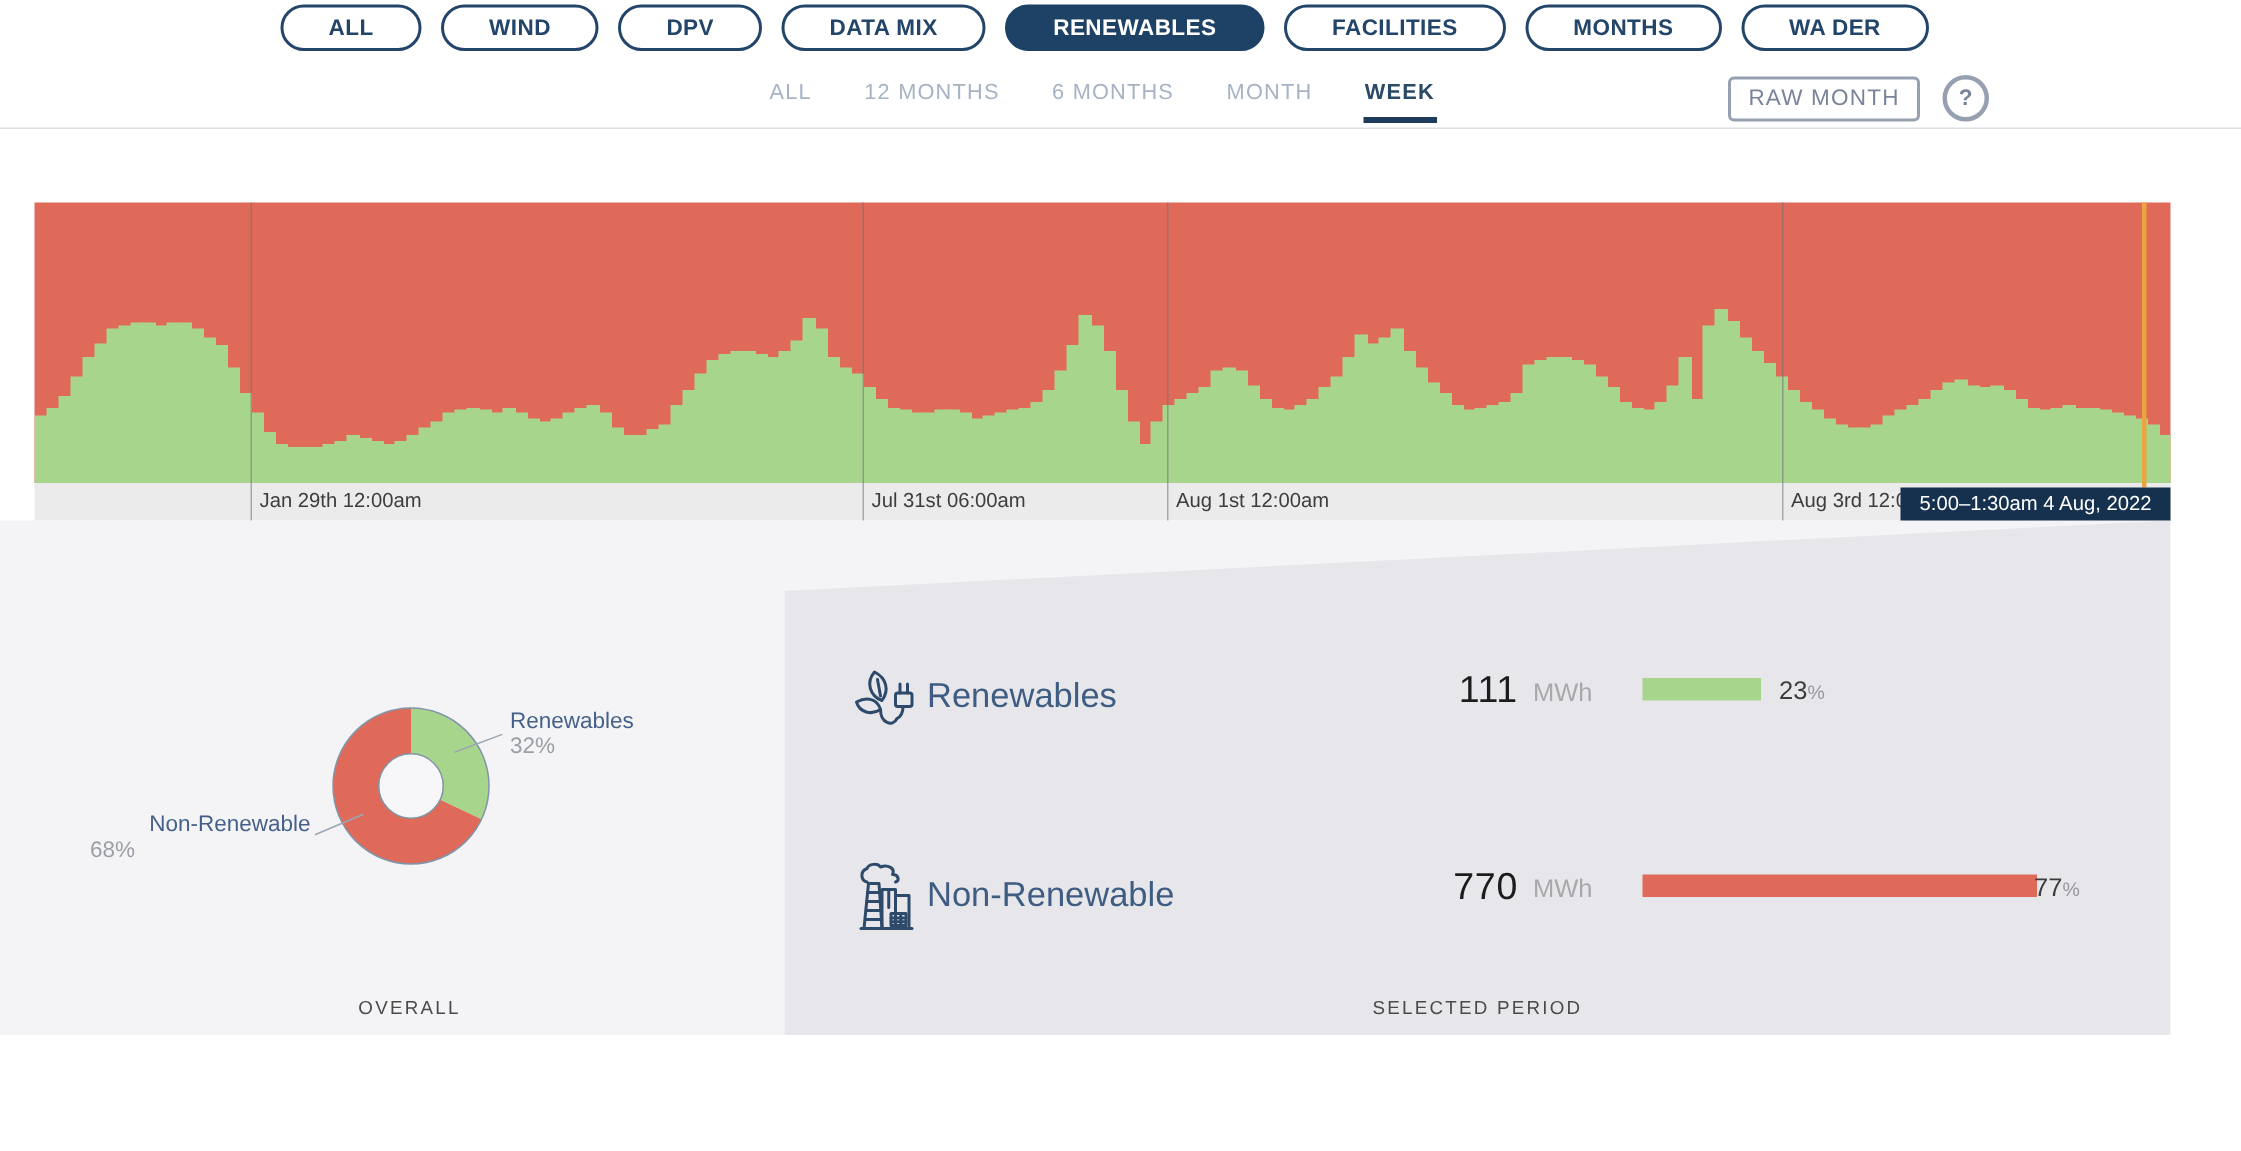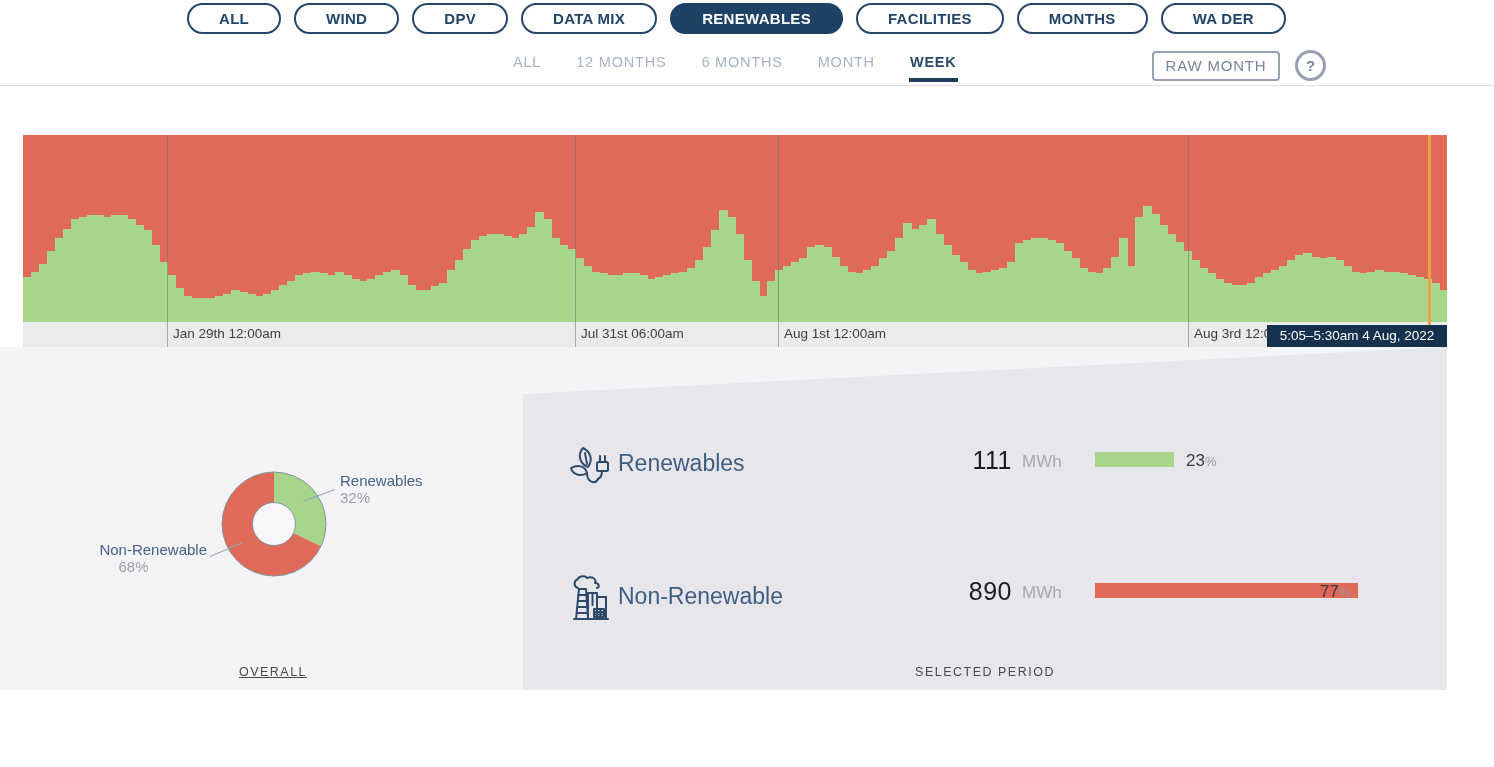--- a/index.html
+++ b/index.html
@@ -273,43 +273,43 @@
       <div class="bar" style="left: 1408px; width: 8.6px; height: 39.27px; background: rgb(167, 213, 140);"></div>
       <div class="bar" style="left: 1416px; width: 8.6px; height: 31.79px; background: rgb(167, 213, 140);"></div>
     </div>
   <div class="axis-band">
       <div class="axis-label" style="left: 150px;">Jan 29th 12:00am</div>
       <div class="axis-label" style="left: 558px;">Jul 31st 06:00am</div>
       <div class="axis-label" style="left: 761px;">Aug 1st 12:00am</div>
       <div class="axis-label" style="left: 1171px;">Aug 3rd 12:00am</div>
     </div>
   <div class="marker" style="left: 1405px; background: rgb(234, 164, 64);"></div>
-  <div class="tooltip">5:05–5:30am 4 Aug, 2022</div>
+  <div class="tooltip">5:00–1:30am 4 Aug, 2022</div>
 <div class="gridline" style="left: 144px;"></div>
     <div class="gridline" style="left: 552px;"></div>
     <div class="gridline" style="left: 755px;"></div>
     <div class="gridline" style="left: 1165px;"></div>
   </div>
 
 <div class="lower">
   <div class="funnel-panel"></div>
 
   <svg class="abs" style="left:220px;top:123px;" width="108" height="108" viewBox="0 0 108 108" id="donut-svg">
       <path d="M54,54 L54,2 A52,52 0 0 1 101.051006728233,76.14052316138378 Z" fill="#a7d58c"></path>
       <path d="M54,54 L101.051006728233,76.14052316138378 A52,52 0 1 1 54.000000000000036,2 Z" fill="#e06a5a"></path>
       <circle cx="54" cy="54" r="21.5" fill="#f7f7f9" stroke="#8195a8" stroke-width="1"></circle>
       <circle cx="54" cy="54" r="52" fill="none" stroke="#8195a8" stroke-width="1"></circle>
     </svg>
   <div class="leader" style="left:303px;top:154px;width:34px;transform:rotate(-20.5deg);"></div>
   <div class="leader" style="left:210px;top:209px;width:35px;transform:rotate(-23deg);"></div>
   <div class="abs donut-label-name" style="left:340px;top:125px;">Renewables</div>
   <div class="abs donut-label-pct" style="left:340px;top:142px;">32%</div>
   <div class="abs donut-label-name" style="left:60px;top:194px;width:147px;text-align:right;">Non-Renewable</div>
-  <div class="abs donut-label-pct" style="left:60px;top:211px;width:147px;text-align:center;">68%</div>
-  <div class="abs section-title" style="left:173px;top:318px;text-decoration:underline;">OVERALL</div>
+  <div class="abs donut-label-pct" style="left:60px;top:211px;width:147px;text-align:left;">68%</div>
+  <div class="abs section-title" style="left:173px;top:318px;">OVERALL</div>
 
   <svg class="abs" style="left:568px;top:99px;" width="46" height="44" viewBox="0 0 46 44" fill="none" stroke="#2e4a6b" stroke-width="2" stroke-linecap="round" stroke-linejoin="round">
     <path d="M15,2 C23,6 25,14 20,21 C12,18 9,9 15,2 Z"></path>
     <path d="M17,7 L19,18"></path>
     <path d="M3,22 C10,18 17,20 19,27 C13,31 5,29 3,22 Z"></path>
     <path d="M19,27 C19,36 27,39 30,33"></path>
     <rect x="29" y="16" width="11" height="9" rx="1.5"></rect>
     <path d="M32,10 L32,16 M37,10 L37,16"></path>
     <path d="M34,25 C34,30 32,32 30,33"></path>
   </svg>
@@ -326,21 +326,21 @@
     <path d="M13,14 L10,44 L22,44 L20,14 Z"></path>
     <path d="M12.4,20 L20.5,20 M11.9,26 L21,26 M11.4,32 L21.4,32 M10.9,38 L21.9,38"></path>
     <path d="M22,44 L22,18 L31,18 L31,44"></path>
     <path d="M31,44 L31,22 L40,22 L40,44"></path>
     <path d="M26.5,18 L26.5,30"></path>
     <path d="M28,34 L38,34 L38,42 L28,42 Z"></path>
     <path d="M28,37 L38,37 M28,39.5 L38,39.5 M31,34 L31,42 M34.5,34 L34.5,42"></path>
     <path d="M8,44 L42,44"></path>
   </svg>
   <div class="abs row-label" style="left:618px;top:236px;">Non-Renewable</div>
-  <div class="abs row-value" style="left:892px;top:230px;">890</div>
+  <div class="abs row-value" style="left:892px;top:230px;">770</div>
   <div class="abs row-unit" style="left:1022px;top:236px;">MWh</div>
   <div class="abs row-bar" id="bar-nonrenewable" style="left: 1095px; top: 236px; width: 263.34px; background: rgb(224, 106, 90);"></div>
-  <div class="abs row-pct" style="left:1320px;top:235px;">
+  <div class="abs row-pct" style="left:1356px;top:235px;">
     <span>77</span><span class="sign">%</span>
   </div>
 
   <div class="abs section-title" style="left:885px;top:318px;">SELECTED PERIOD</div>
 </div>
 
 </body></html>

